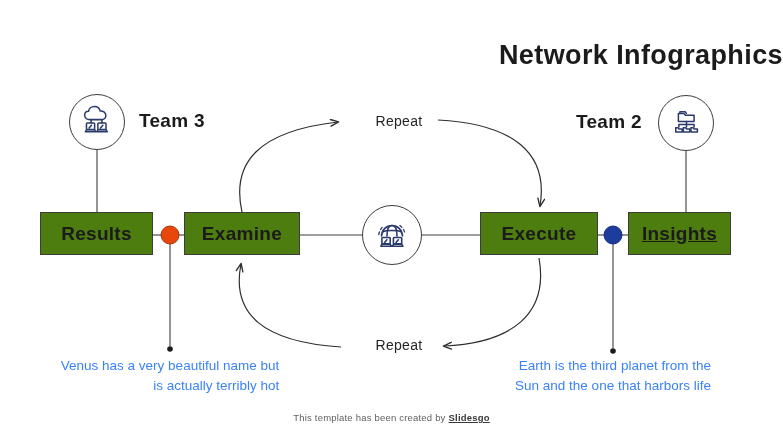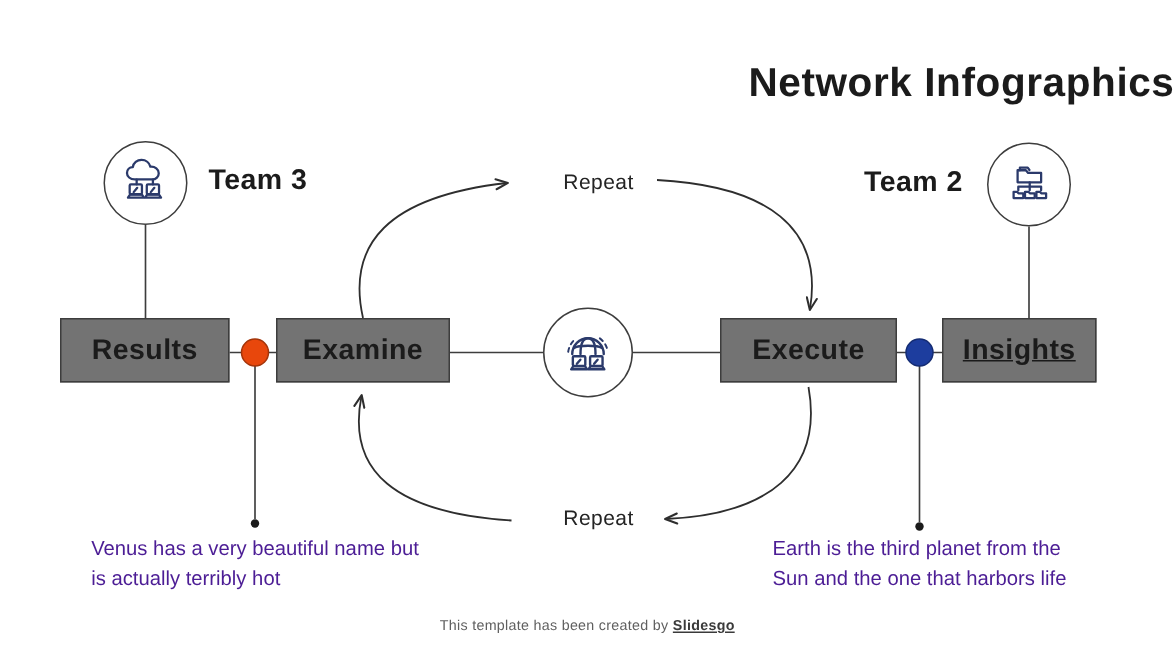--- a/index.html
+++ b/index.html
@@ -20,37 +20,37 @@
   .team2-circle{left:658px;top:95px;}
   .team-label{position:absolute;font-size:19px;font-weight:700;letter-spacing:.3px;color:#1b1b1b;}
   .team1-label{left:139px;top:110px;}
   .team2-label{left:576px;top:111px;}
   .hub-circle{
     position:absolute;left:362px;top:205px;width:60px;height:60px;border:1.3px solid #3d3d3d;
     border-radius:50%;background:#fff;display:flex;align-items:center;justify-content:center;
     box-sizing:border-box;
   }
   .flow-box{
-    position:absolute;height:43px;border:1.3px solid #3d3d3d;background:#737373;box-sizing:border-box;
+    position:absolute;height:43px;border:1.3px solid #3d3d3d;background:#4d7c0f;box-sizing:border-box;
     display:flex;align-items:center;justify-content:center;
     font-size:19px;font-weight:700;letter-spacing:.3px;color:#1b1b1b;
   }
   .box-results{left:40px;top:212px;width:113px;}
   .box-examine{left:184px;top:212px;width:116px;}
   .box-execute{left:480px;top:212px;width:118px;}
   .box-insights{left:628px;top:212px;width:103px;text-decoration:underline;}
   .repeat-label{
     position:absolute;transform:translateX(-50%);font-size:14px;font-weight:500;
     letter-spacing:.3px;color:#242424;padding-left:16px;
   }
   .repeat-top{left:391px;top:113px;}
   .repeat-bottom{left:391px;top:337px;}
   .note{
-    position:absolute;transform:translateX(-50%);text-align:left;
-    font-size:13.5px;line-height:1.5;color:#4c1d95;white-space:nowrap;
+    position:absolute;transform:translateX(-50%);text-align:right;
+    font-size:13.5px;line-height:1.5;color:#3b82f6;white-space:nowrap;
   }
   .note-left{left:170px;top:356px;}
   .note-right{left:613px;top:356px;}
   .footer{
     position:absolute;left:0;top:412px;width:783px;text-align:center;
     font-size:9.5px;color:#5f5f5f;letter-spacing:.2px;
   }
   .footer .brand{font-weight:700;color:#3a3a3a;text-decoration:underline;margin-left:3px;}
   .icon-svg{display:block;}
 </style>

